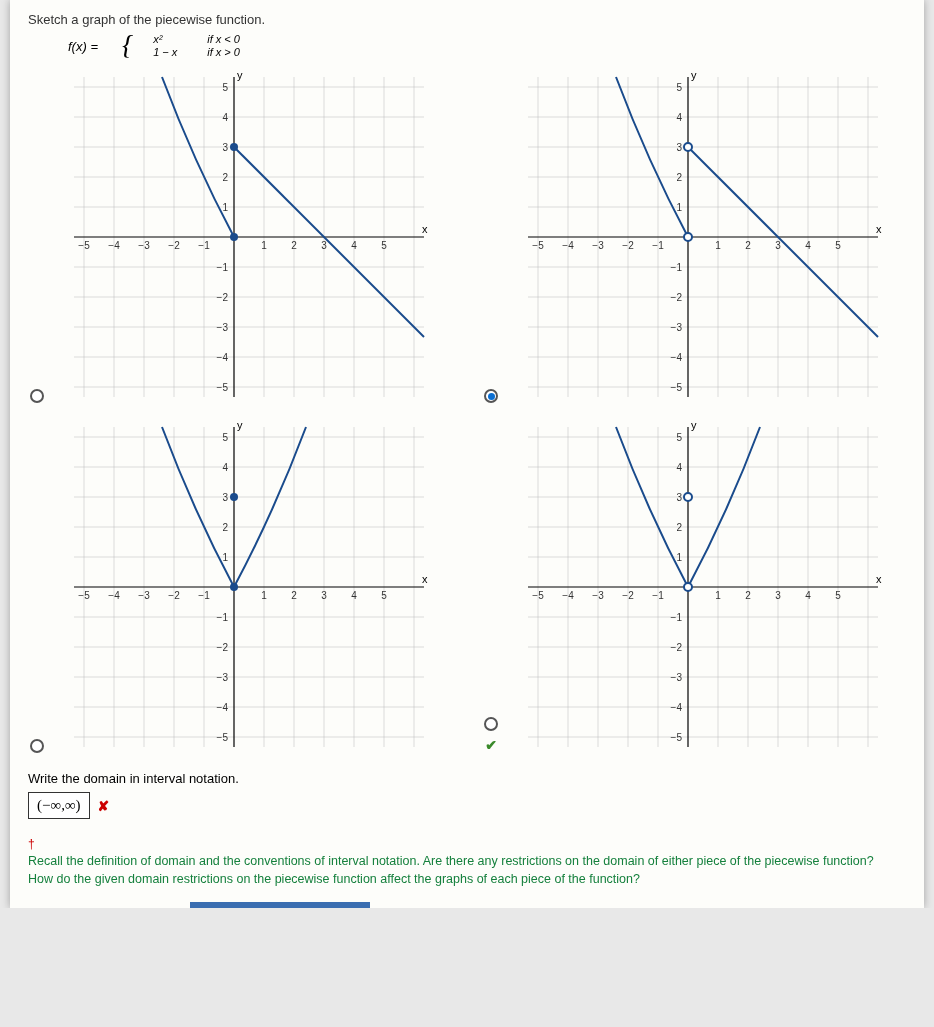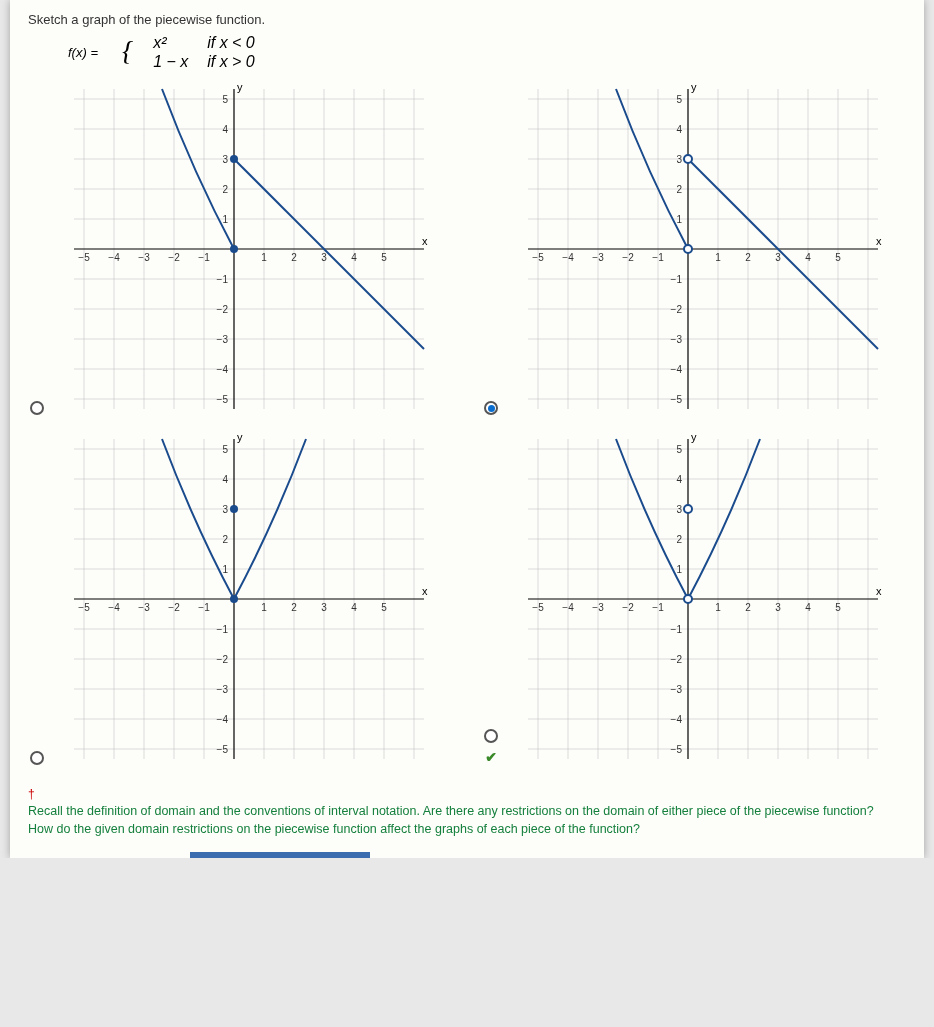--- a/index.html
+++ b/index.html
@@ -15,21 +15,21 @@
     background: #fdfdfa;
     padding: 12px 18px 20px 18px;
     box-shadow: 0 0 8px rgba(0,0,0,0.3);
     position: relative;
   }
   .prompt { font-size: 13px; color: #333; margin-bottom: 4px; }
   .fn-block { margin: 6px 0 8px 40px; font-style: italic; font-size: 13px; display: flex; align-items: center; gap: 18px; }
   .fn-label { margin-right: 6px; }
   .brace { font-size: 28px; font-family: 'Times New Roman', serif; line-height: 0.8; position: relative; top: -1px; }
   .pieces { display: inline-block; margin-left: 2px; }
-  .piece-row { display: flex; gap: 14px; font-size: 16px; line-height: 1.2; }
+  .piece-row { display: flex; gap: 14px; font-size: 11px; line-height: 1.2; }
   .piece-expr { min-width: 40px; }
   .choices-grid { display: grid; grid-template-columns: 1fr 1fr; gap: 10px 30px; margin-top: 4px; }
   .choice { display: flex; align-items: flex-end; gap: 8px; position: relative; }
   .radio-col { width: 18px; display: flex; flex-direction: column; align-items: center; justify-content: flex-end; padding-bottom: 4px; gap: 6px; }
   .radio { width: 14px; height: 14px; border: 2px solid #555; border-radius: 50%; cursor: pointer; background: #fff; }
   .radio.selected::after { content:""; display:block; width:7px; height:7px; background:#0a6ed1; border-radius:50%; margin:1.5px auto; }
   .check { color: #3a8a2a; font-weight: bold; font-size: 14px; }
   .graph-wrap { width: 380px; }
   svg.graph { display:block; background:#fdfdfa; }
   .domain-section { margin-top: 14px; font-size: 13px; }
@@ -312,18 +312,25 @@
           <path d="M 108 10 Q 140 95 180 170" stroke="#1a4b8c" stroke-width="2" fill="none"></path>
           <path d="M 180 170 Q 220 95 252 10" stroke="#1a4b8c" stroke-width="2" fill="none"></path>
           <circle cx="180" cy="170" r="4" fill="#fff" stroke="#1a4b8c" stroke-width="2"></circle>
           <circle cx="180" cy="80" r="4" fill="#fff" stroke="#1a4b8c" stroke-width="2"></circle>
         </svg>
       </div>
     </div>
 
   </div>
 
+  <div class="domain-section">
+    <div>Write the domain in interval notation.</div>
+    <div class="domain-row">
+      <span class="domain-box">(−∞,∞)</span>
+      <span class="xmark">✘</span>
+    </div>
+  </div>
 
   <div class="dagger">†</div>
   <div class="feedback">Recall the definition of domain and the conventions of interval notation. Are there any restrictions on the domain of either piece of the piecewise function? How do the given domain restrictions on the piecewise function affect the graphs of each piece of the function?</div>
 
   <div class="blue-tab"></div>
 </div>
 
 </body></html>

